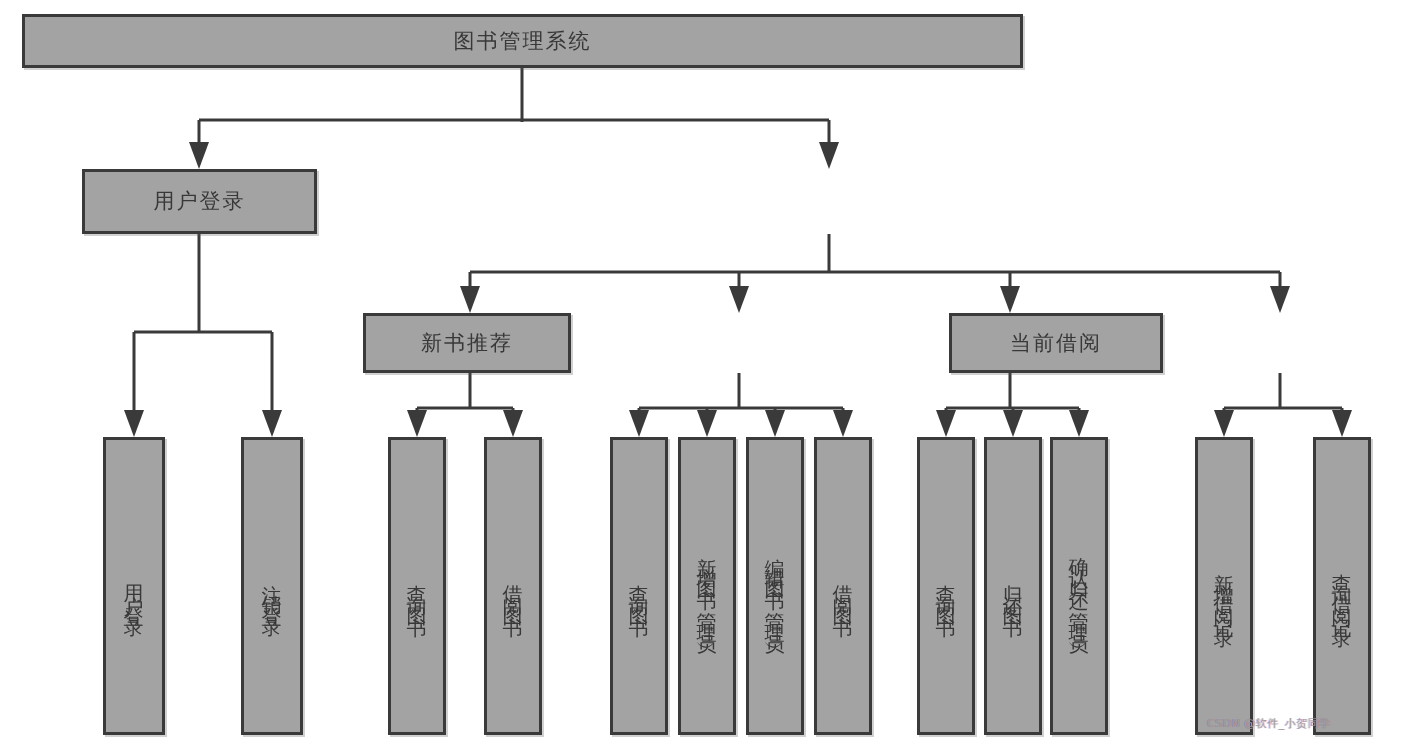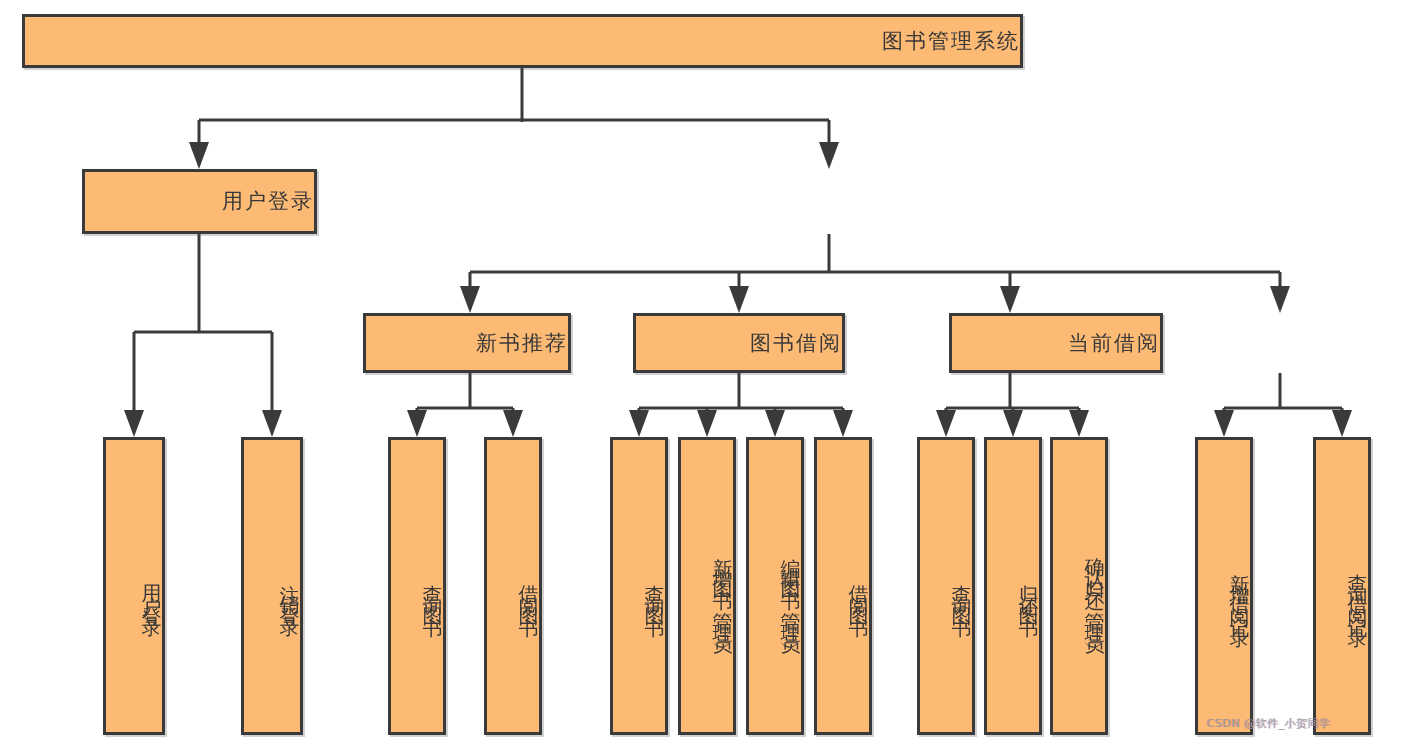--- a/index.html
+++ b/index.html
@@ -2,22 +2,22 @@
 <html><head>
 <meta charset="utf-8">
 <style>
   html,body{margin:0;padding:0;background:#ffffff;}
   .wrap{
     position:relative;width:1405px;height:747px;background:#ffffff;overflow:hidden;
     font-family:"DejaVu Sans","Liberation Sans",sans-serif;
   }
   .wrap svg{position:absolute;left:0;top:0;}
   .box{
-    position:absolute;box-sizing:border-box;background:#fdba74;
-    border:3px solid #3a3a3a;display:flex;align-items:center;justify-content:flex-end;
+    position:absolute;box-sizing:border-box;background:#a3a3a3;
+    border:3px solid #3a3a3a;display:flex;align-items:center;justify-content:center;
     box-shadow:2px 2px 0 rgba(90,90,90,0.28);
   }
   .box .lbl{
     font-size:21px;color:#383838;letter-spacing:2px;white-space:nowrap;line-height:1;
   }
   .vb .lbl{
     writing-mode:vertical-rl;text-orientation:mixed;
     font-size:20px;letter-spacing:11px;padding-top:10px;
   }
   .watermark{
@@ -80,23 +80,20 @@
     <span class="lbl">图书管理系统</span>
   </div>
 
   <div class="box hb" style="left:82px;top:169px;width:235px;height:65px">
     <span class="lbl">用户登录</span>
   </div>
 
   <div class="box hb" style="left:363px;top:313px;width:208px;height:60px">
     <span class="lbl">新书推荐</span>
   </div>
-  <div class="box hb" style="left:633px;top:313px;width:212px;height:60px">
-    <span class="lbl">图书借阅</span>
-  </div>
   <div class="box hb" style="left:949px;top:313px;width:214px;height:60px">
     <span class="lbl">当前借阅</span>
   </div>
 
   <div class="box vb" style="left:103px;top:437px;width:62px;height:298px">
     <span class="lbl">用户登录</span>
   </div>
   <div class="box vb" style="left:241px;top:437px;width:62px;height:298px">
     <span class="lbl">注销登录</span>
   </div>

